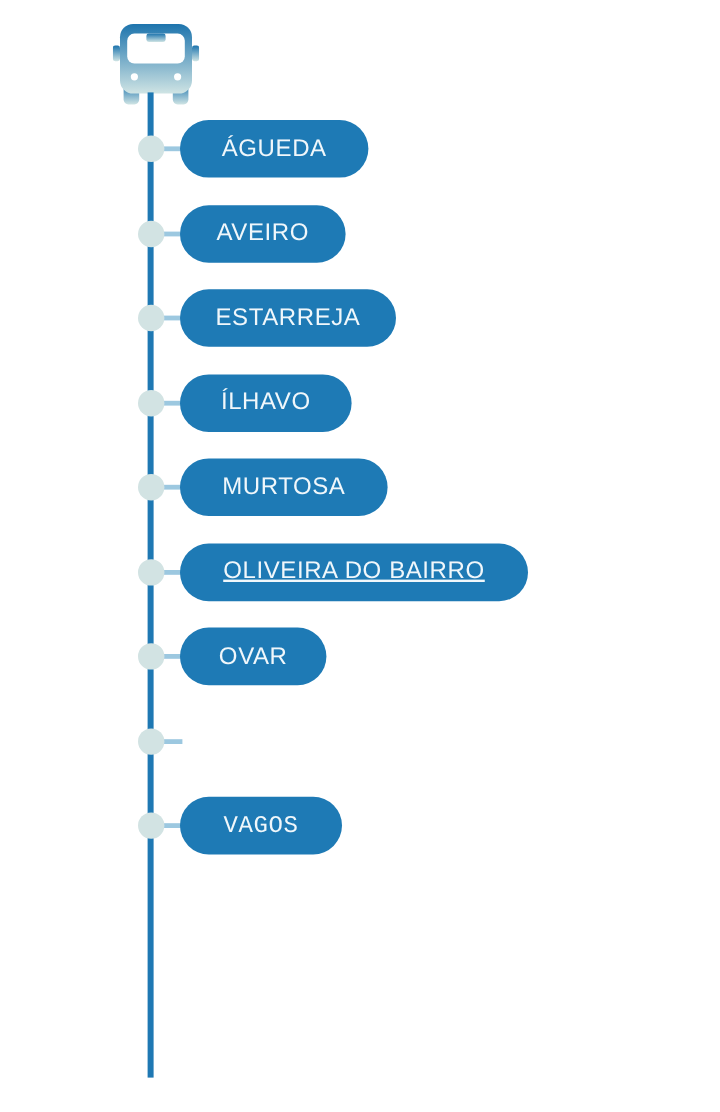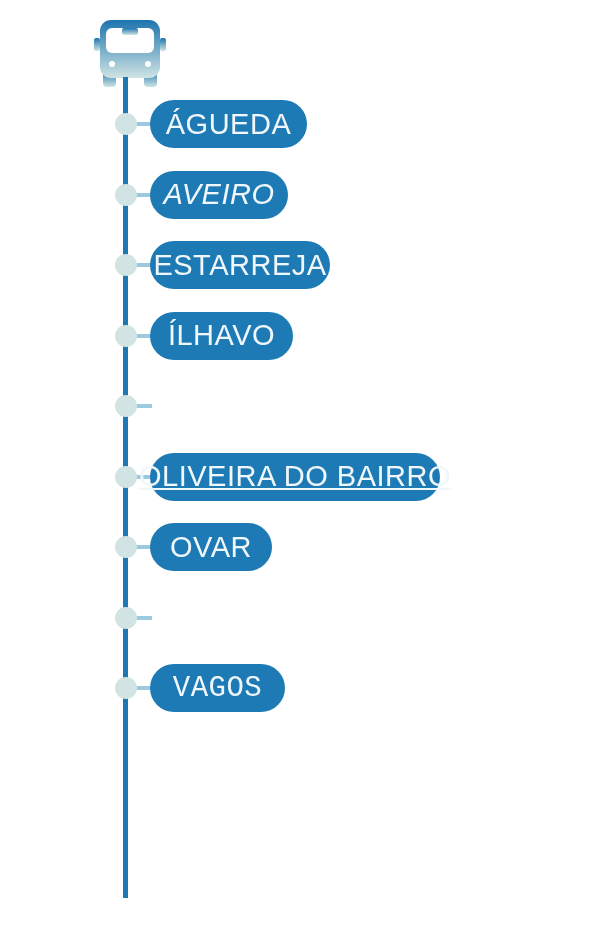--- a/index.html
+++ b/index.html
@@ -62,21 +62,21 @@
     position: absolute;
     left: 150px;
     top: 0;
     height: 48px;
     border-radius: 24px;
     background: #1e7ab5;
     color: #f0f7fb;
     display: flex;
     align-items: center;
     justify-content: center;
-    font-size: 29px;
+    font-size: 20px;
     letter-spacing: 0.5px;
     white-space: nowrap;
     cursor: pointer;
     box-sizing: border-box;
   }
 </style>
 </head>
 <body>
 
 <div class="canvas">
@@ -114,21 +114,21 @@
     <div class="pill" style="width: 157px;">
       <span>ÁGUEDA</span>
     </div>
   </div>
 
 
 
   <div class="row">
     <div class="connector"></div>
     <div class="dot"></div>
-    <div class="pill" style="width: 138px; font-style: italic;">
+    <div class="pill" style="width: 138px;">
       <span>AVEIRO</span>
     </div>
   </div>
 
   <div class="row">
     <div class="connector"></div>
     <div class="dot"></div>
     <div class="pill" style="width: 180px;">
       <span>ESTARREJA</span>
     </div>
@@ -138,20 +138,23 @@
     <div class="connector"></div>
     <div class="dot"></div>
     <div class="pill" style="width: 143px;">
       <span>ÍLHAVO</span>
     </div>
   </div>
 
   <div class="row">
     <div class="connector"></div>
     <div class="dot"></div>
+    <div class="pill" style="width: 173px;">
+      <span>MURTOSA</span>
+    </div>
   </div>
 
   <div class="row">
     <div class="connector"></div>
     <div class="dot"></div>
     <div class="pill" style="width: 290px; text-decoration: underline;">
       <span>OLIVEIRA DO BAIRRO</span>
     </div>
   </div>
 

